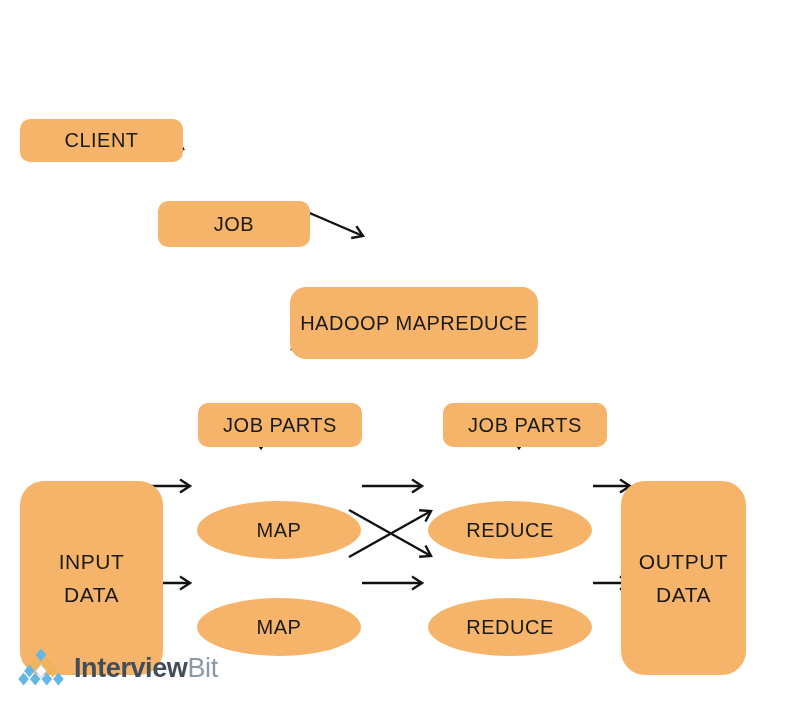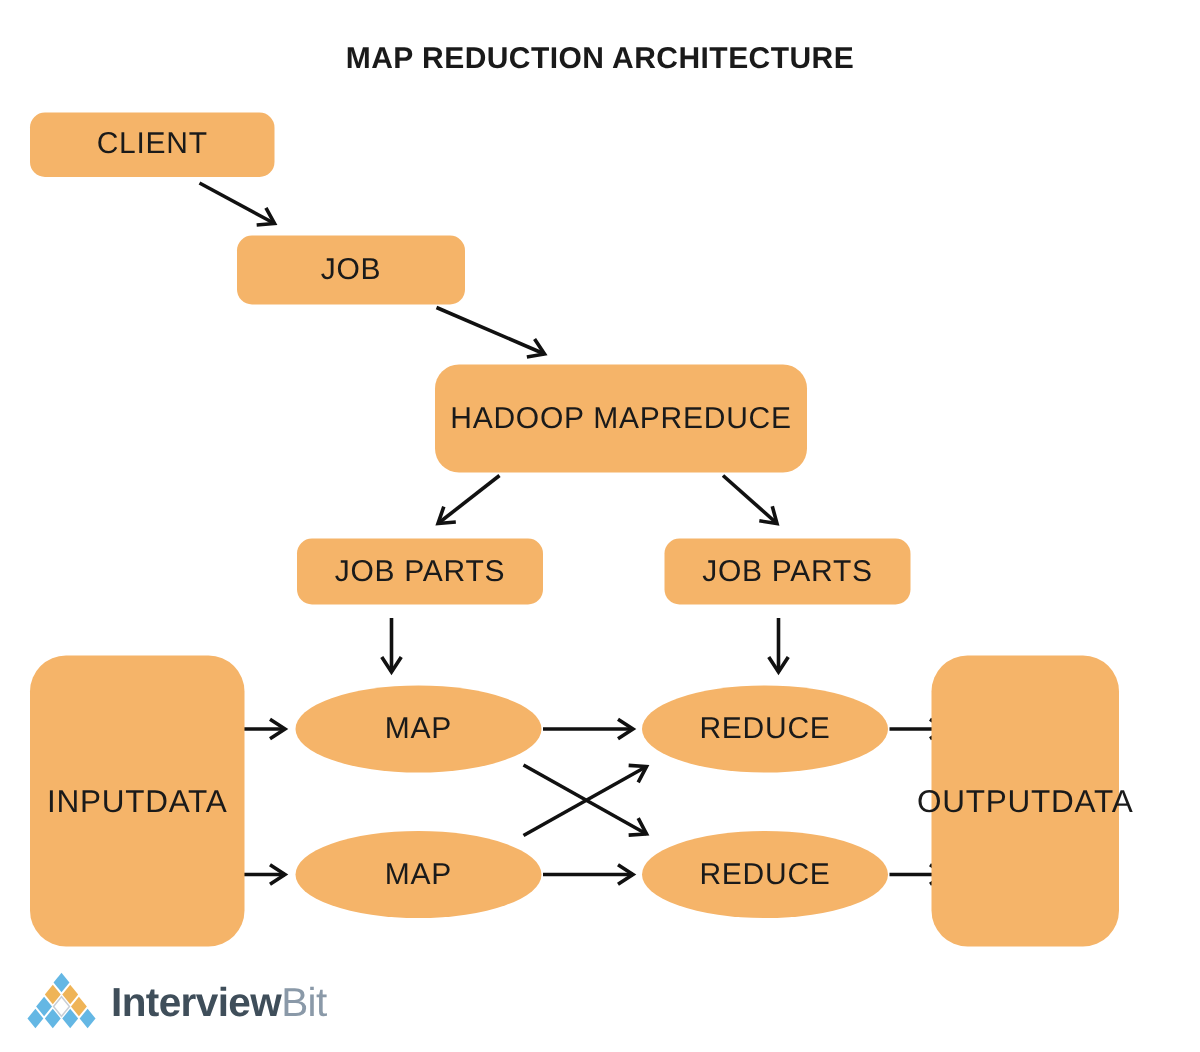--- a/index.html
+++ b/index.html
@@ -17,48 +17,47 @@
     font-family:"Liberation Sans","DejaVu Sans",sans-serif;color:var(--text);
     overflow:hidden;
   }
   .title{
     position:absolute;top:28px;left:0;width:800px;text-align:center;
     font-size:20px;font-weight:700;letter-spacing:.3px;color:var(--text);
   }
   .node{
     position:absolute;background:var(--node-fill);
     display:flex;align-items:center;justify-content:center;
-    font-size:20px;letter-spacing:.5px;color:var(--text);text-align:center;
+    font-size:20px;letter-spacing:.5px;color:var(--text);text-align:center;margin-top:44px;
   }
   .r10{border-radius:10px;}
   .r16{border-radius:16px;}
   .r24{border-radius:24px;}
   .ellipse{border-radius:50%;}
-  .two-line{flex-direction:row;line-height:27px;}
+  .two-line{flex-direction:column;line-height:27px;}
   .two-line.big{line-height:33px;font-size:21px;}
   .arrows{position:absolute;left:0;top:0;pointer-events:none;}
   .arrow{stroke:var(--arrow);stroke-width:2.4;fill:none;}
   #ah path{stroke:var(--arrow);stroke-width:2.4;fill:none;}
   .logo{
     position:absolute;left:17px;top:646px;height:44px;
     display:flex;align-items:center;gap:9px;
   }
   .logo-text{font-size:27px;letter-spacing:-0.4px;white-space:nowrap;}
   .logo-text .primary{font-weight:700;color:var(--logo-text-primary);}
   .logo-text .secondary{font-weight:400;color:var(--logo-text-secondary);}
   .d-blue{fill:var(--logo-blue);}
   .d-orange{fill:var(--logo-orange);}
   .d-white{fill:#ffffff;stroke:#C9CFD6;stroke-width:1;}
 </style>
 </head>
 <body>
 
 <div class="stage">
 
-  <div class="title">MAP REDUCTION ARCHITECTURE</div>
 
   <svg class="arrows" width="800" height="701" viewBox="0 0 800 701">
     <defs>
       <marker id="ah" markerUnits="userSpaceOnUse" markerWidth="26" markerHeight="22" refX="0" refY="0" orient="auto" viewBox="-13 -11 26 22">
         <path d="M-10,-6.5 L0,0 L-10,6.5"></path>
       </marker>
     </defs>
     <line class="arrow" x1="133" y1="122" x2="183" y2="149" marker-end="url(#ah)"></line>
     <line class="arrow" x1="291" y1="205" x2="363" y2="236" marker-end="url(#ah)"></line>
     <line class="arrow" x1="333" y1="317" x2="292" y2="349" marker-end="url(#ah)"></line>

